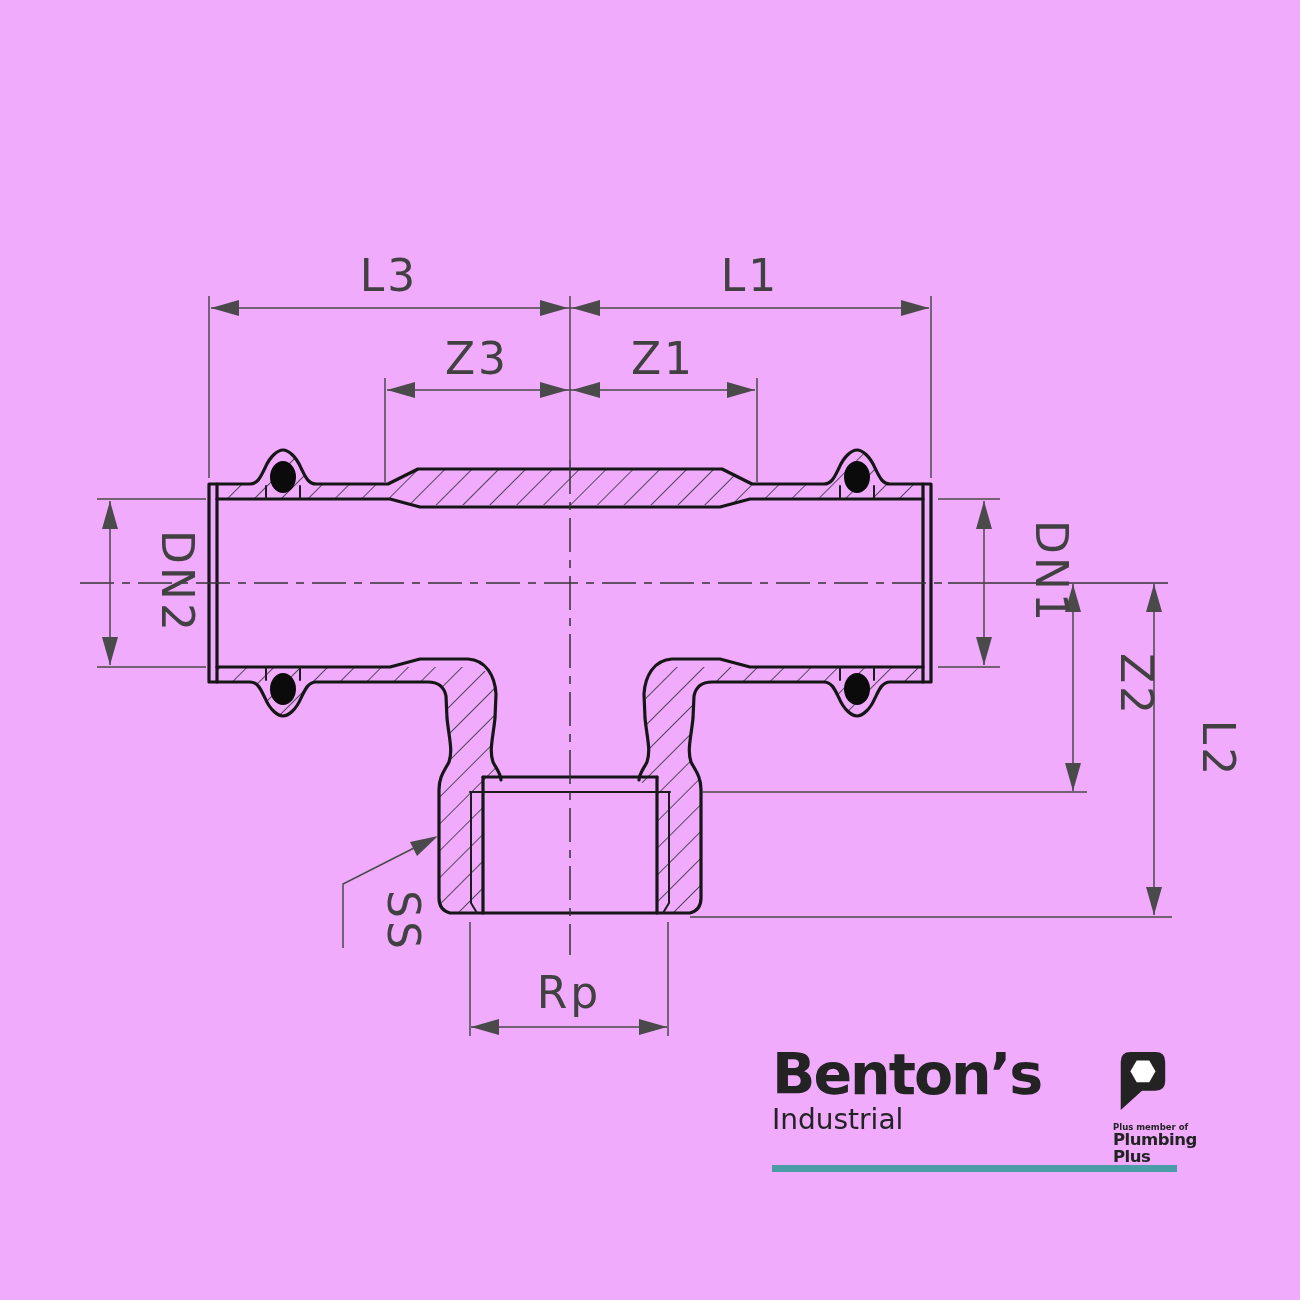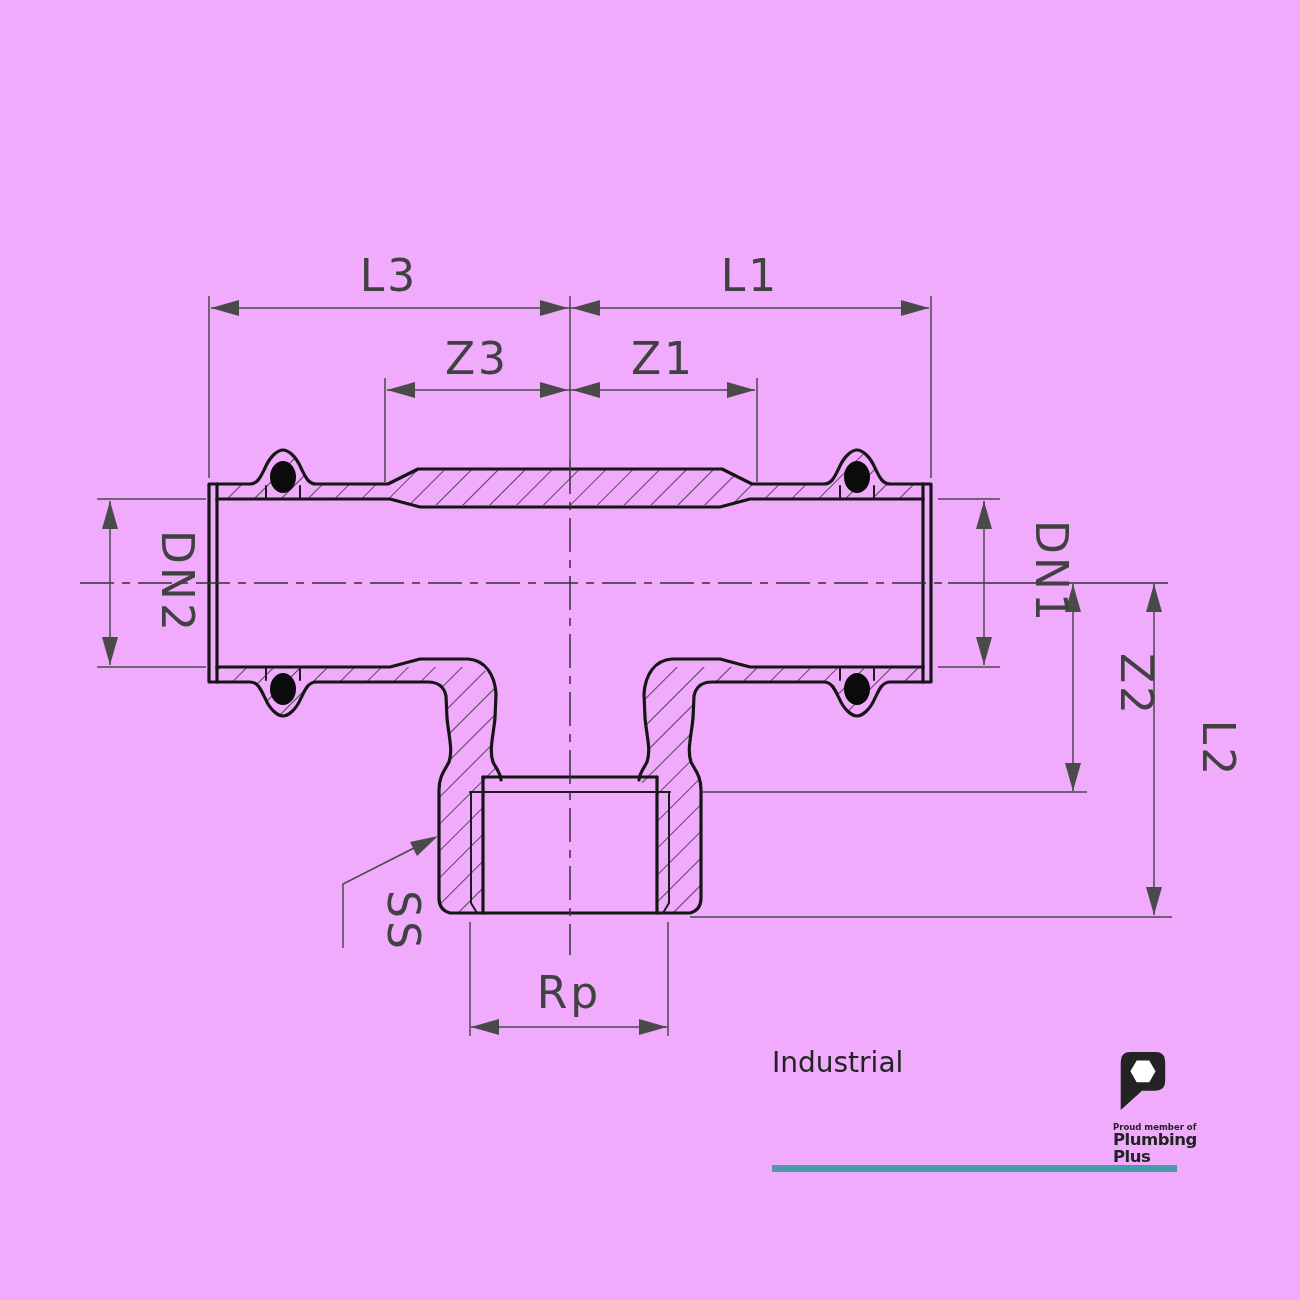--- a/index.html
+++ b/index.html
@@ -137,28 +137,29 @@
       <text transform="translate(162 582) rotate(90)">DN2</text>
       <text transform="translate(1036 572) rotate(90)">DN1</text>
       <text transform="translate(1121 685) rotate(90)">Z2</text>
       <text transform="translate(1203 749) rotate(90)">L2</text>
       <text x="569" y="1008">Rp</text>
       <text transform="translate(388 921) rotate(90)">SS</text>
     </g>
   </svg>
 
   <div class="logo">
+    <div class="brand">Benton’s</div>
     <div class="division">Industrial</div>
 
     <div class="badge">
       <svg width="58" height="70" viewBox="0 0 60 72">
         <path fill="#232323" d="M 8 16 Q 8 6 18 6 H 44 Q 54 6 54 16 V 36 Q 54 46 44 46 H 30 L 8 66 Z"></path>
         <polygon fill="#ffffff" points="18,26 24.5,14.7 37.5,14.7 44,26 37.5,37.3 24.5,37.3"></polygon>
       </svg>
-      <div class="badge-note">Proud member of</div>
+      <div class="badge-note">Plus member of</div>
       <div class="badge-org">Plumbing</div>
       <div class="badge-org">Plus</div>
     </div>
 
     <div class="rule" style="background: rgb(74, 156, 166);"></div>
   </div>
 
 </div>
 
 </body></html>

